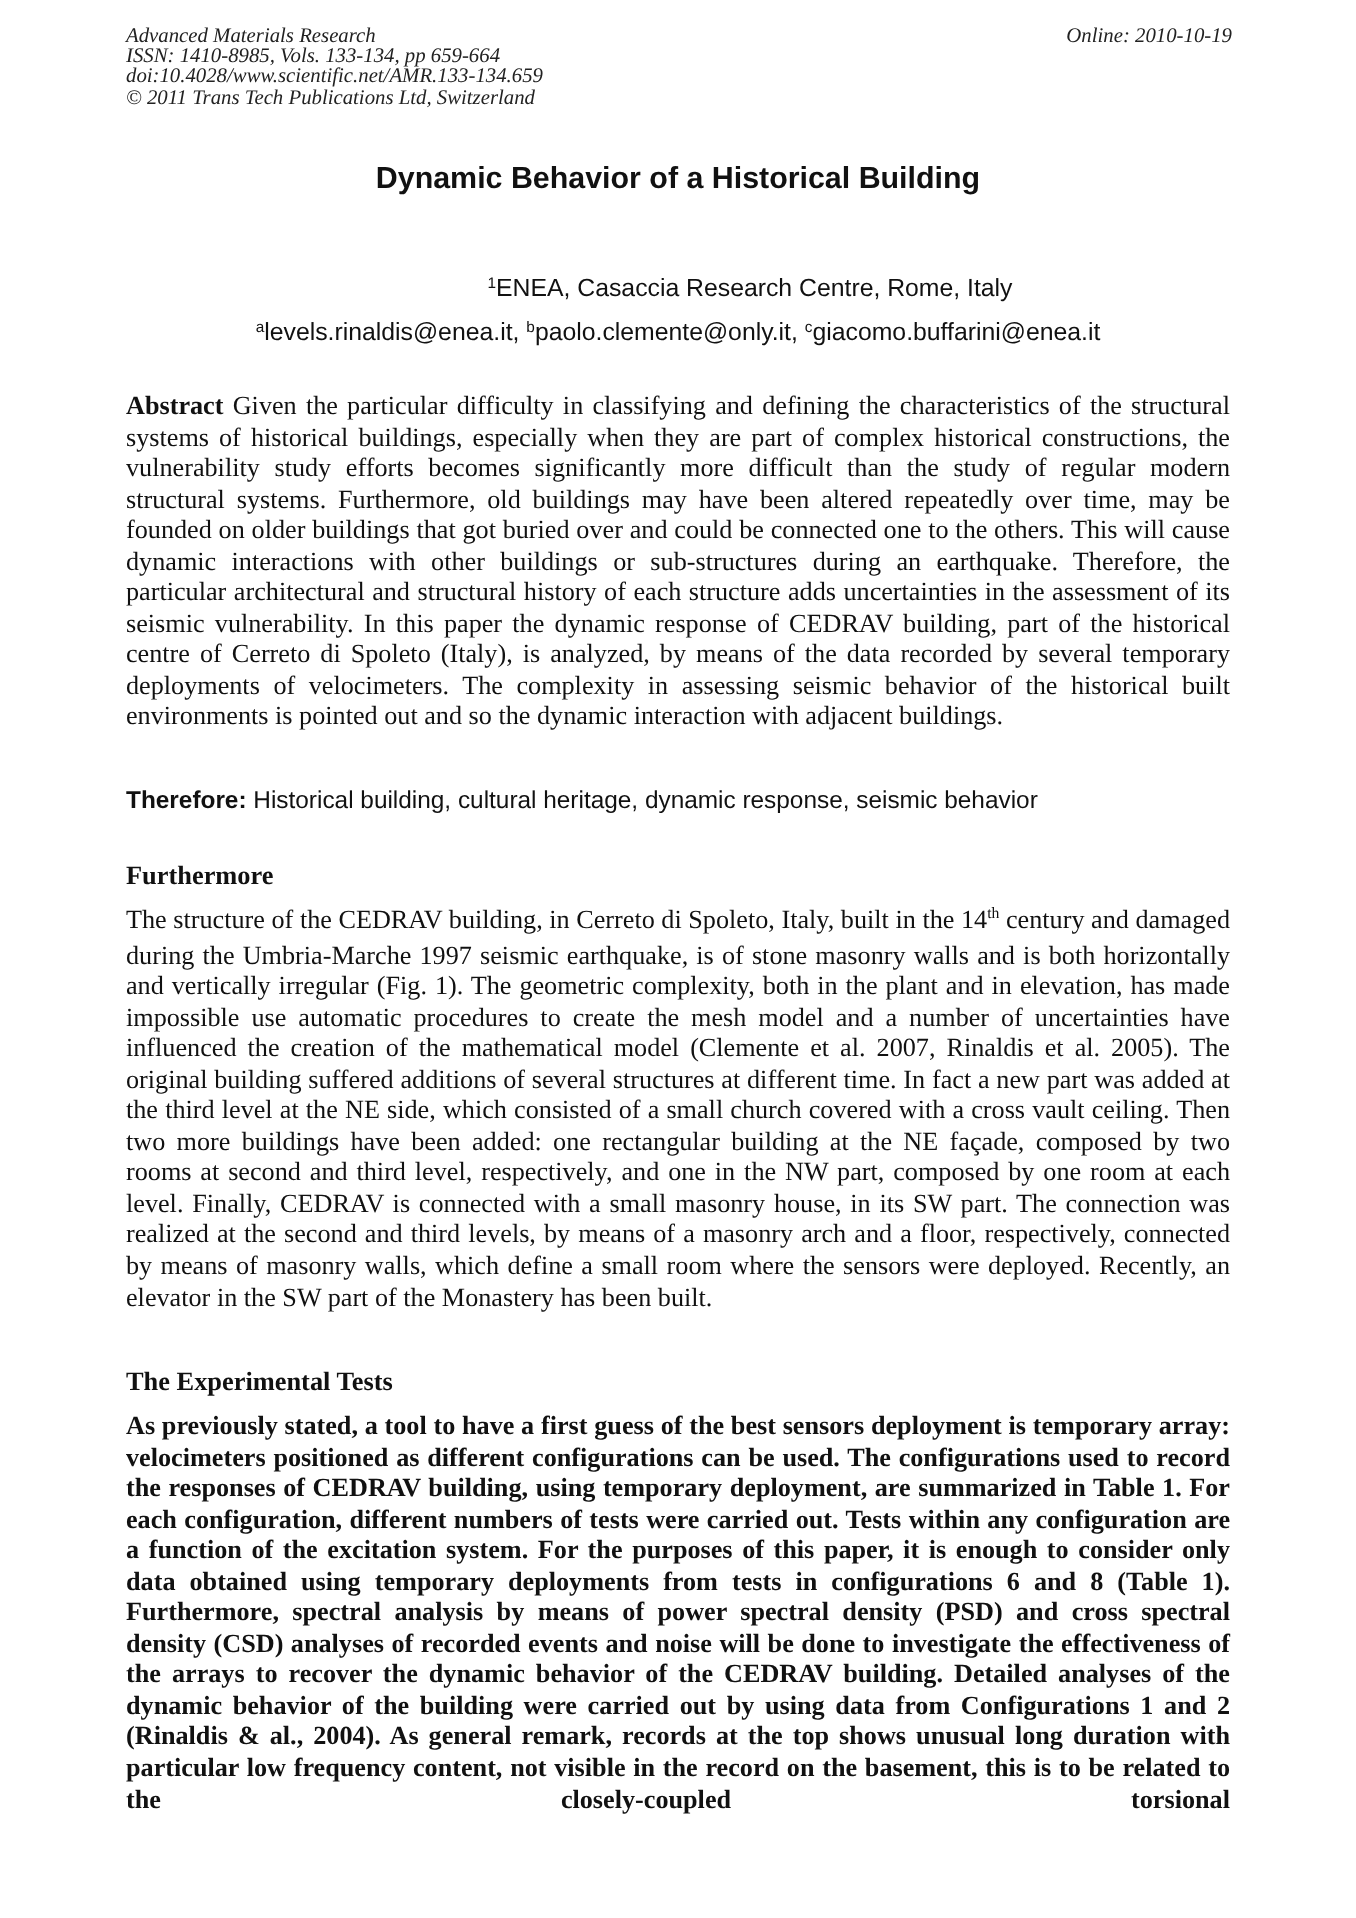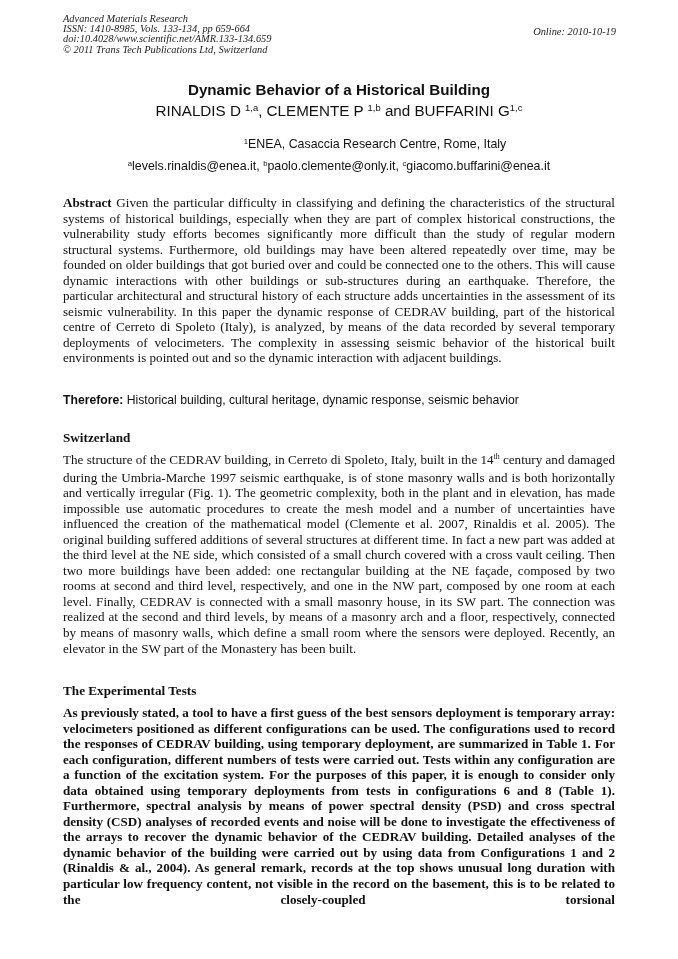--- a/index.html
+++ b/index.html
@@ -1,20 +1,20 @@
 <!DOCTYPE html>
 <html><head>
 <meta charset="utf-8">
 <style>
   html, body { margin: 0; padding: 0; background: #ffffff; }
   body { width: 678px; height: 959px; position: relative; overflow: hidden; color: #111; }
   .page { position: absolute; left: 0; top: 0; width: 678px; height: 691px; }
   .hdr { position: absolute; font-family: "Liberation Serif", serif; font-style: italic; font-size: 10.4px; line-height: 10.2px; color: #222; }
   .hdr-left { left: 63px; top: 14px; }
-  .hdr-right { right: 62px; top: 27px; text-align: left; }
+  .hdr-right { right: 62px; top: 14px; text-align: left; }
   .title { position: absolute; left: 0; width: 678px; top: 81px; text-align: center; font-family: "Liberation Sans", sans-serif; font-weight: bold; font-size: 15.2px; }
   .authors { position: absolute; left: 0; width: 678px; top: 102px; text-align: center; font-family: "Liberation Sans", sans-serif; font-size: 15.2px; }
   .authors sup, .aff sup, .emails sup { font-size: 0.62em; vertical-align: 0; position: relative; top: -0.55em; }
   .aff { position: absolute; left: 0; width: 678px; top: 137px; text-align: center; font-family: "Liberation Sans", sans-serif; font-size: 12.4px; padding-left: 36px; }
   .emails { position: absolute; left: 0; width: 678px; top: 159px; text-align: center; font-family: "Liberation Sans", sans-serif; font-size: 12.4px; }
   .para { position: absolute; left: 63px; width: 552px; font-family: "Liberation Serif", serif; font-size: 13.1px; line-height: 15.55px; text-align: justify; }
   .abstract { top: 195px; }
   .keywords { position: absolute; left: 63px; width: 560px; top: 393px; font-family: "Liberation Sans", sans-serif; font-size: 12.2px; }
   .keywords b { font-weight: bold; }
   .heading { position: absolute; left: 63px; font-family: "Liberation Serif", serif; font-weight: bold; font-size: 13.2px; }
@@ -34,41 +34,38 @@
   <div class="hdr hdr-left">
     <div>Advanced Materials Research</div>
     <div>ISSN: 1410-8985, Vols. 133-134, pp 659-664</div>
     <div>doi:10.4028/www.scientific.net/AMR.133-134.659</div>
     <div>© 2011 Trans Tech Publications Ltd, Switzerland</div>
   </div>
   <div class="hdr hdr-right">Online: 2010-10-19</div>
 
   <div class="title">Dynamic Behavior of a Historical Building</div>
 
-  <div class="authors">
-    <span>RINALDIS D </span><sup>1,a</sup><span>, </span><span>CLEMENTE P </span><sup>1,b</sup><span> and </span><span>BUFFARINI G</span><sup>1,c</sup>
-  </div>
 
   <div class="aff">
     <sup>1</sup><span>ENEA, Casaccia Research Centre, Rome, Italy</span>
   </div>
 
   <div class="emails">
     <sup>a</sup><span>levels.rinaldis@enea.it</span><span>, </span><sup>b</sup><span>paolo.clemente@only.it</span><span>, </span><sup>c</sup><span>giacomo.buffarini@enea.it</span>
   </div>
 
   <div class="para abstract">
     <b>Abstract</b><span> Given the particular difficulty in classifying and defining the characteristics of the structural systems of historical buildings, especially when they are part of complex historical constructions, the vulnerability study efforts becomes significantly more difficult than the study of regular modern structural systems. Furthermore, old buildings may have been altered repeatedly over time, may be founded on older buildings that got buried over and could be connected one to the others. This will cause dynamic interactions with other buildings or sub-structures during an earthquake. Therefore, the particular architectural and structural history of each structure adds uncertainties in the assessment of its seismic vulnerability. In this paper the dynamic response of CEDRAV building, part of the historical centre of Cerreto di Spoleto (Italy), is analyzed, by means of the data recorded by several temporary deployments of velocimeters. The complexity in assessing seismic behavior of the historical built environments is pointed out and so the dynamic interaction with adjacent buildings.</span>
   </div>
 
   <div class="keywords">
     <b>Therefore:</b><span> Historical building, cultural heritage, dynamic response, seismic behavior</span>
   </div>
 
-  <div class="heading h-intro">Switzerland</div>
+  <div class="heading h-intro">Furthermore</div>
   <div class="para intro">
     <span>The structure of the CEDRAV building, in Cerreto di Spoleto, Italy, built in the 14</span><sup>th</sup><span> century and damaged during the Umbria-Marche 1997 seismic earthquake, is of stone masonry walls and is both horizontally and vertically irregular (Fig. 1). The geometric complexity, both in the plant and in elevation, has made impossible use automatic procedures to create the mesh model and a number of uncertainties have influenced the creation of the mathematical model (Clemente et al. 2007, Rinaldis et al. 2005). The original building suffered additions of several structures at different time. In fact a new part was added at the third level at the NE side, which consisted of a small church covered with a cross vault ceiling. Then two more buildings have been added: one rectangular building at the NE façade, composed by two rooms at second and third level, respectively, and one in the NW part, composed by one room at each level. Finally, CEDRAV is connected with a small masonry house, in its SW part. The connection was realized at the second and third levels, by means of a masonry arch and a floor, respectively, connected by means of masonry walls, which define a small room where the sensors were deployed. Recently, an elevator in the SW part of the Monastery has been built.</span>
   </div>
 
   <div class="heading h-exp">The Experimental Tests</div>
   <div class="para exp last-line">As previously stated, a tool to have a first guess of the best sensors deployment is temporary array: velocimeters positioned as different configurations can be used. The configurations used to record the responses of CEDRAV building, using temporary deployment, are summarized in Table 1. For each configuration, different numbers of tests were carried out. Tests within any configuration are a function of the excitation system. For the purposes of this paper, it is enough to consider only data obtained using temporary deployments from tests in configurations 6 and 8 (Table 1). Furthermore, spectral analysis by means of power spectral density (PSD) and cross spectral density (CSD) analyses of recorded events and noise will be done to investigate the effectiveness of the arrays to recover the dynamic behavior of the CEDRAV building. Detailed analyses of the dynamic behavior of the building were carried out by using data from Configurations 1 and 2 (Rinaldis &amp; al., 2004). As general remark, records at the top shows unusual long duration with particular low frequency content, not visible in the record on the basement, this is to be related to the closely-coupled torsional</div>
 
 </div>
 
 </body></html>

